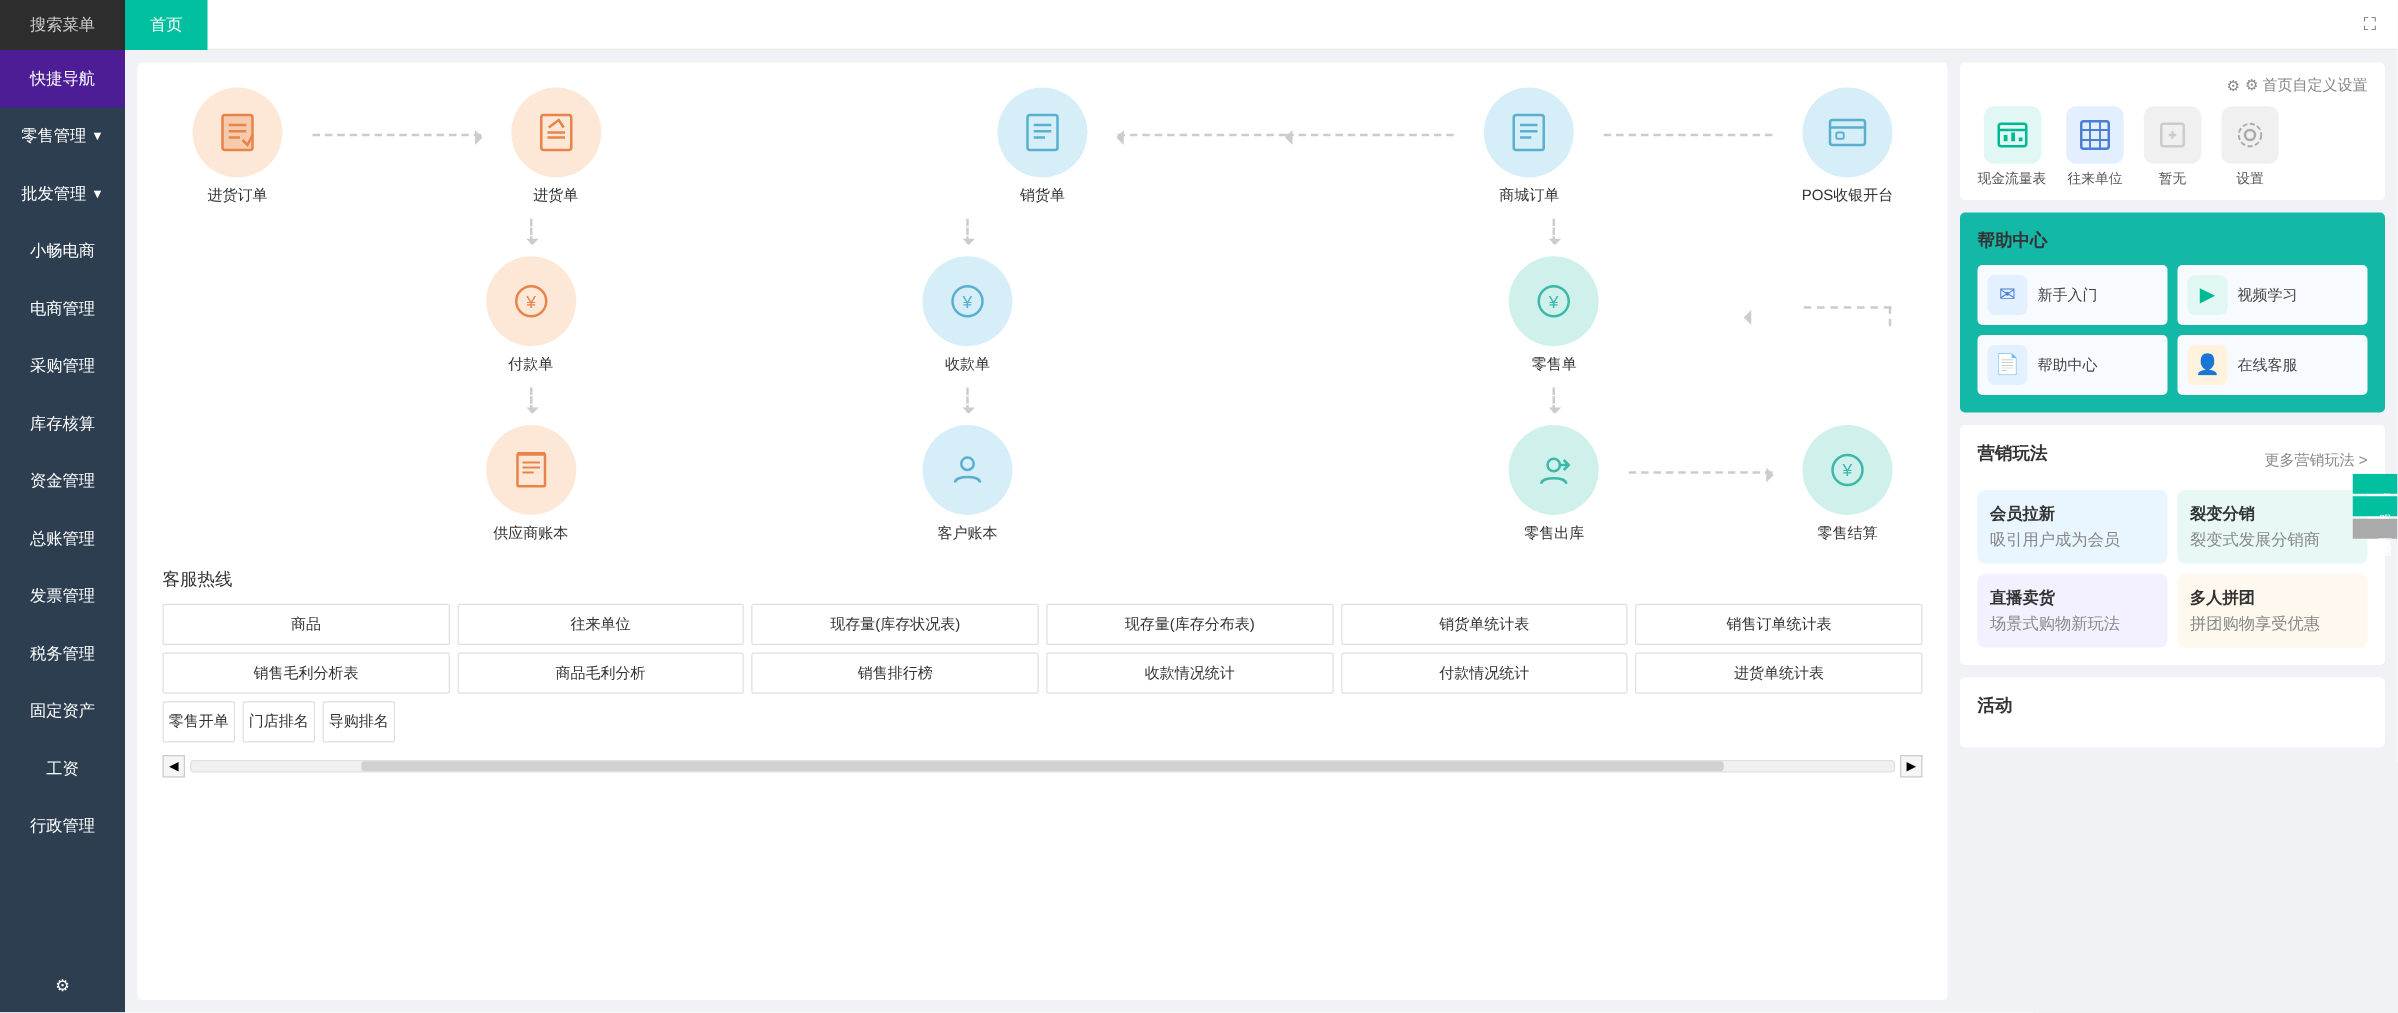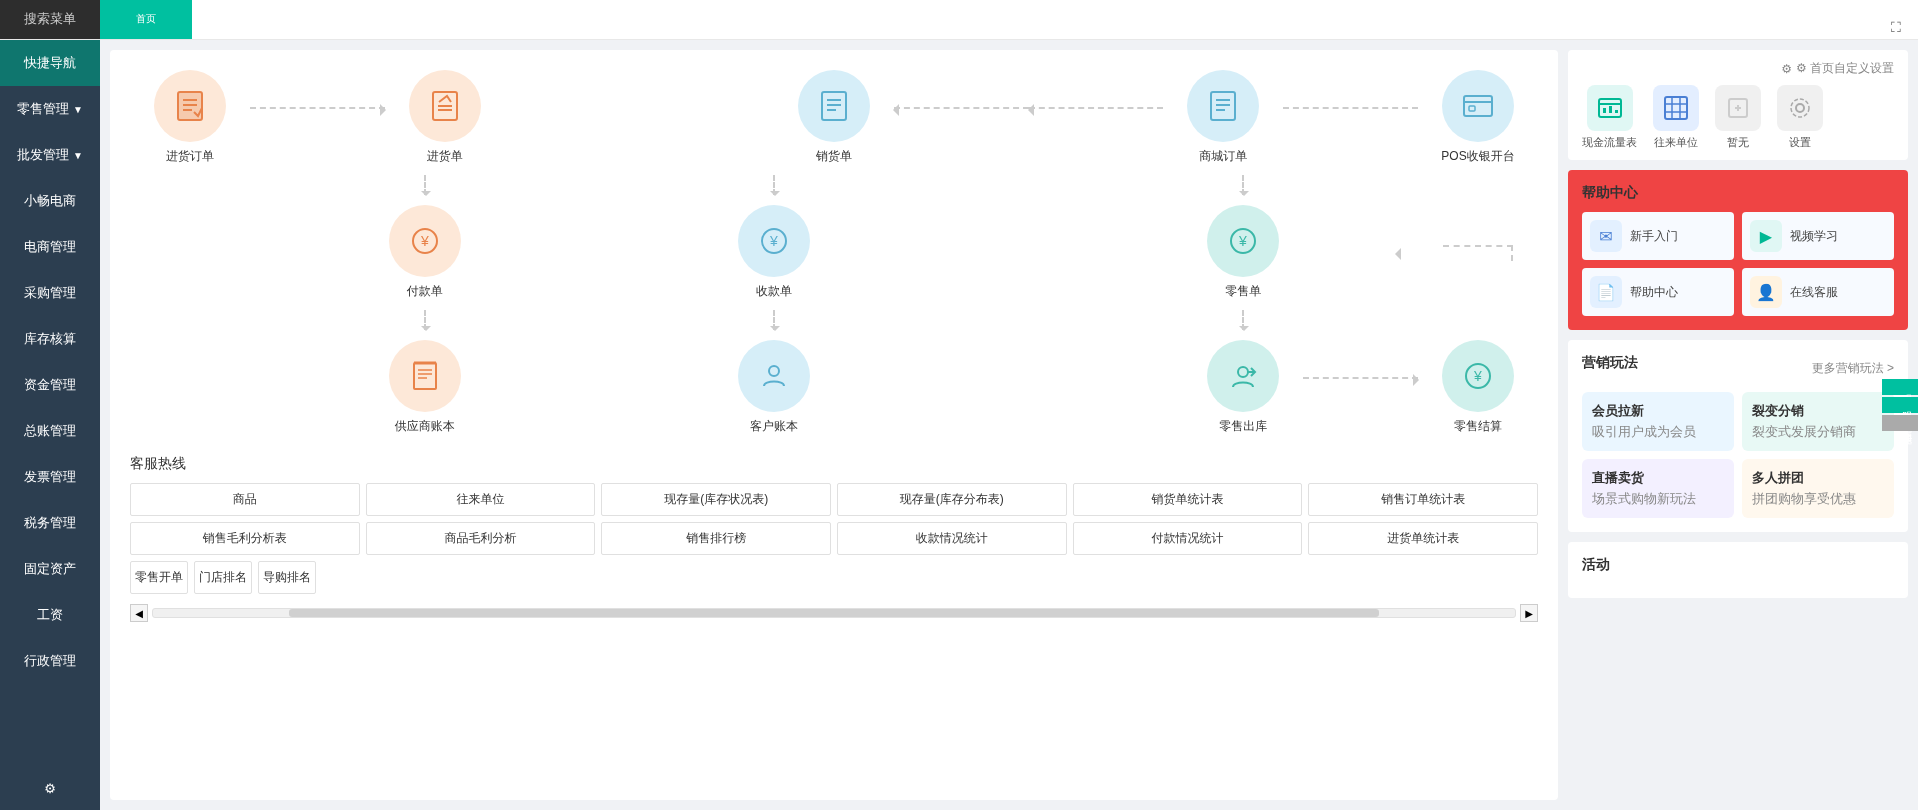--- a/index.html
+++ b/index.html
@@ -1,32 +1,32 @@
 <!DOCTYPE html>
 <html><head>
   <meta charset="utf-8">
   <style>
     * { box-sizing: border-box; margin: 0; padding: 0; }
     body { font-family: 'Microsoft YaHei', 'PingFang SC', sans-serif; font-size: 13px; background: #f0f2f5; display: flex; flex-direction: column; height: 810px; overflow: hidden; }
 
     
-    .top-bar { display: flex; align-items: flex-end; background: #fff; border-bottom: 1px solid #e8e8e8; height: 40px; flex-shrink: 0; }
+    .top-bar { display: flex; align-items: center; background: #fff; border-bottom: 1px solid #e8e8e8; height: 40px; flex-shrink: 0; }
     .search-menu { width: 100px; height: 40px; background: #2d2d2d; color: #ccc; display: flex; align-items: center; justify-content: center; font-size: 13px; cursor: pointer; flex-shrink: 0; }
-    .tab-item { padding: 0 36px; height: 40px; display: flex; align-items: center; font-size: 10px; cursor: pointer; }
+    .tab-item { padding: 0 20px; height: 40px; display: flex; align-items: center; font-size: 13px; cursor: pointer; }
     .tab-item.active { background: #00c0a0; color: #fff; }
     .top-right { margin-left: auto; padding-right: 10px; display: flex; align-items: center; gap: 6px; }
     .fullscreen-btn { width: 24px; height: 24px; display: flex; align-items: center; justify-content: center; cursor: pointer; color: #666; font-size: 14px; }
 
     
     .main-layout { display: flex; flex: 1; overflow: hidden; }
 
     
     .sidebar { width: 100px; background: #2c3e50; color: #fff; display: flex; flex-direction: column; flex-shrink: 0; overflow-y: auto; }
     .sidebar-item { padding: 14px 0; text-align: center; font-size: 13px; cursor: pointer; display: flex; align-items: center; justify-content: center; gap: 4px; position: relative; }
-    .sidebar-item.active { background: #0f766e; font-family: Liberation Serif, serif; }
+    .sidebar-item.active { background: #4c1d95; font-family: Liberation Serif, serif; }
     .sidebar-item .arrow { font-size: 10px; }
     .sidebar-bottom { margin-top: auto; }
     .sidebar-settings { padding: 14px 0; text-align: center; cursor: pointer; }
 
     
     .content-area { flex: 1; overflow: auto; padding: 10px; display: flex; gap: 10px; }
 
     
     .left-panel { background: #fff; border-radius: 4px; flex: 1; padding: 20px; min-width: 700px; overflow: auto; }
 
@@ -63,21 +63,21 @@
     .customize-btn { font-size: 12px; color: #888; cursor: pointer; display: flex; align-items: center; gap: 4px; }
     .shortcuts-grid { display: flex; gap: 16px; }
     .shortcut-item { display: flex; flex-direction: column; align-items: center; gap: 4px; cursor: pointer; }
     .shortcut-icon-box { width: 46px; height: 46px; border-radius: 8px; display: flex; align-items: center; justify-content: center; font-size: 22px; }
     .shortcut-icon-box.teal-bg { background: #e0f7f4; color: #00b894; }
     .shortcut-icon-box.blue-bg { background: #e3eeff; color: #4a7fd4; }
     .shortcut-icon-box.gray-bg { background: #f0f0f0; color: #aaa; }
     .shortcut-label { font-size: 11px; color: #555; }
 
     
-    .help-card { background: #ef4444; border-radius: 4px; padding: 14px; }
+    .help-card { background: #14b8a6; border-radius: 4px; padding: 14px; }
     .card-title { font-size: 14px; font-weight: 600; color: #333; margin-bottom: 10px; }
     .help-grid { display: grid; grid-template-columns: 1fr 1fr; gap: 8px; }
     .help-item { display: flex; align-items: center; gap: 8px; padding: 8px; background: #f7faff; border-radius: 4px; cursor: pointer; }
     .help-icon { width: 32px; height: 32px; border-radius: 6px; display: flex; align-items: center; justify-content: center; font-size: 16px; }
     .help-icon.blue { background: #e3f0ff; color: #4a7fd4; }
     .help-icon.green { background: #e0f7f4; color: #00b894; }
     .help-icon.orange { background: #fff3e0; color: #e8834a; }
     .help-text { font-size: 12px; color: #444; }
 
     

